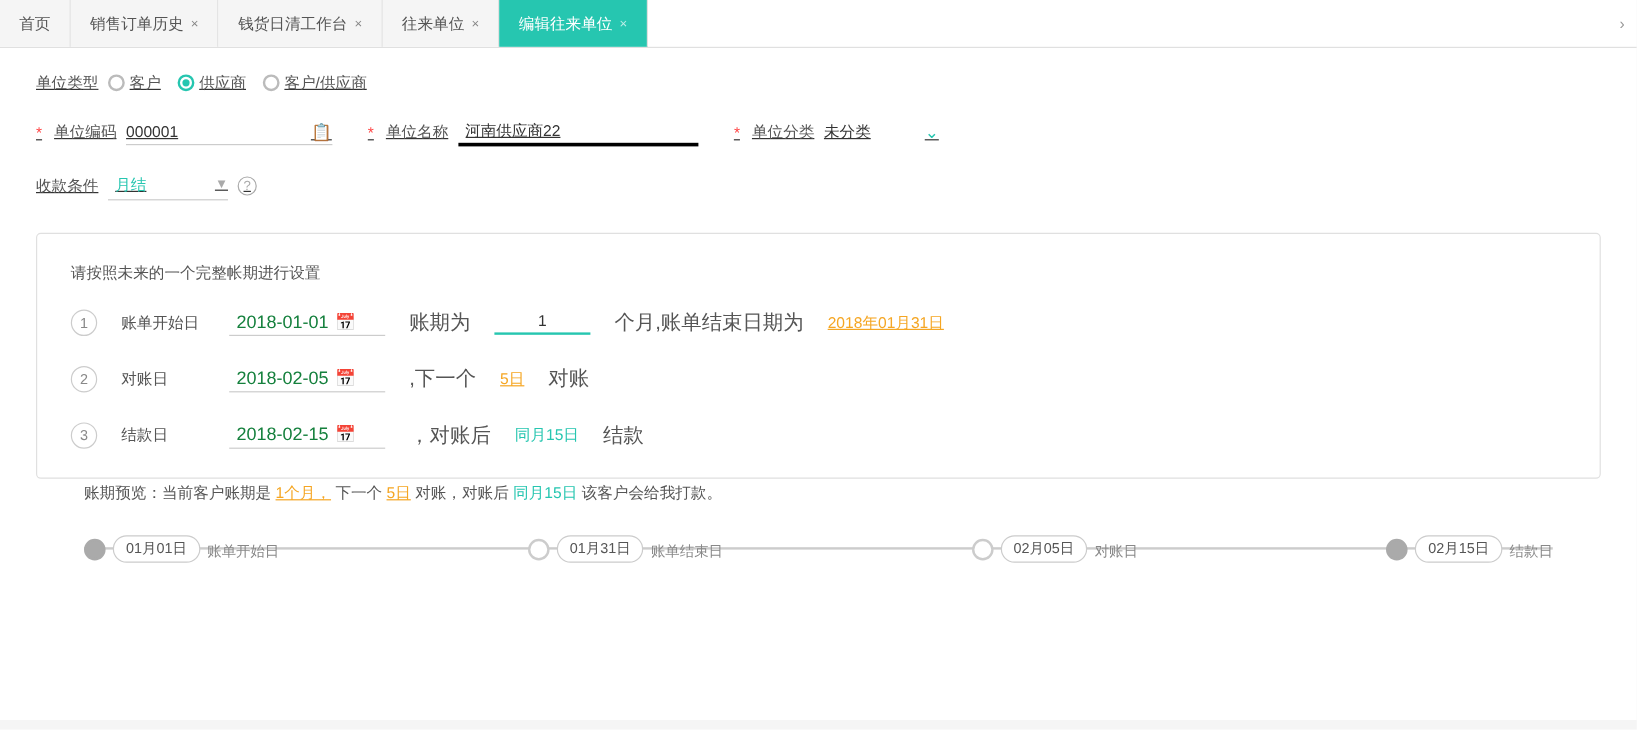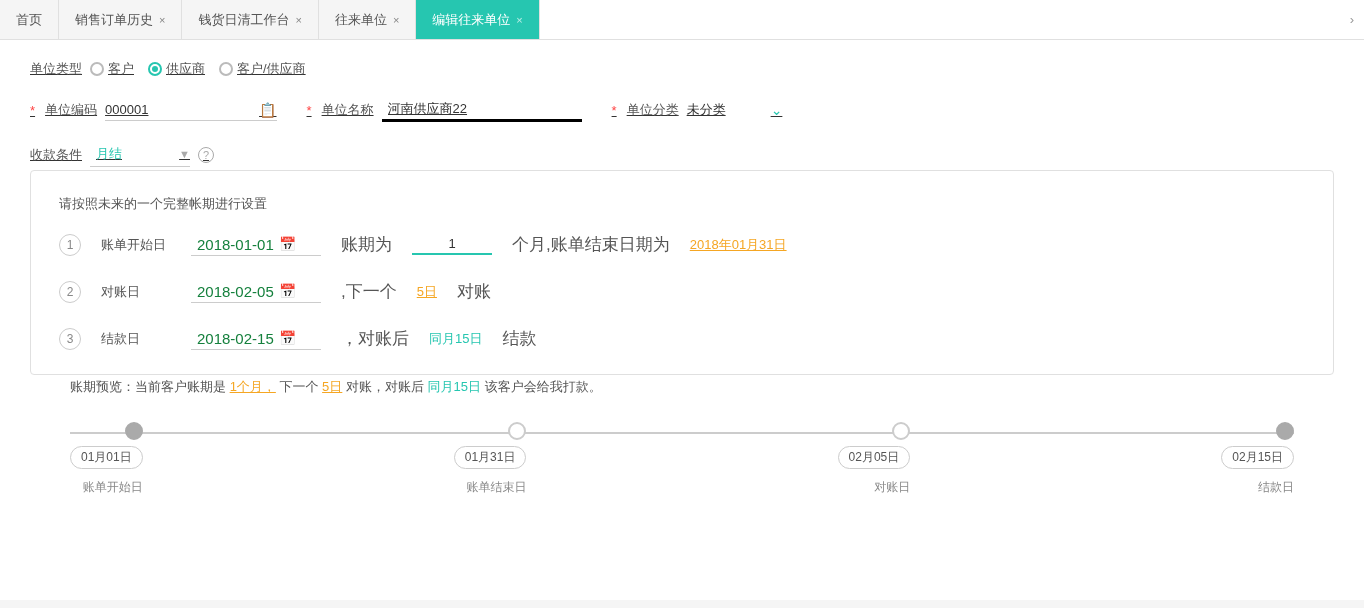--- a/index.html
+++ b/index.html
@@ -286,22 +286,22 @@
     }
     .timeline-nodes {
       display: flex;
       justify-content: space-between;
       width: 100%;
       position: relative;
       z-index: 1;
     }
     .timeline-node {
       display: flex;
-      flex-direction: column;
-      align-items: flex-end;
+      flex-direction: row;
+      align-items: center;
       gap: 6px;
     }
     .timeline-dot {
       width: 18px;
       height: 18px;
       border-radius: 50%;
       background: #fff;
       border: 2px solid #ccc;
       flex-shrink: 0;
     }
@@ -387,21 +387,21 @@
     <div class="form-group">
       <span class="required-star">*</span>
       <span class="form-label">单位分类</span>
       <div class="select-group">
         <span class="select-value">未分类</span>
         <span class="chevron-icon">⌄</span>
       </div>
     </div>
   </div>
 
-  <div class="form-row" style="margin-bottom:3px;">
+  <div class="form-row" style="margin-bottom:27px;">
     <div class="form-group">
       <span class="form-label">收款条件</span>
       <div class="dropdown-wrap" style="min-width:100px;">
         <span class="dropdown-value">月结</span>
         <span class="dropdown-arrow">▼</span>
       </div>
       <div class="help-icon">?</div>
     </div>
   </div>
 

